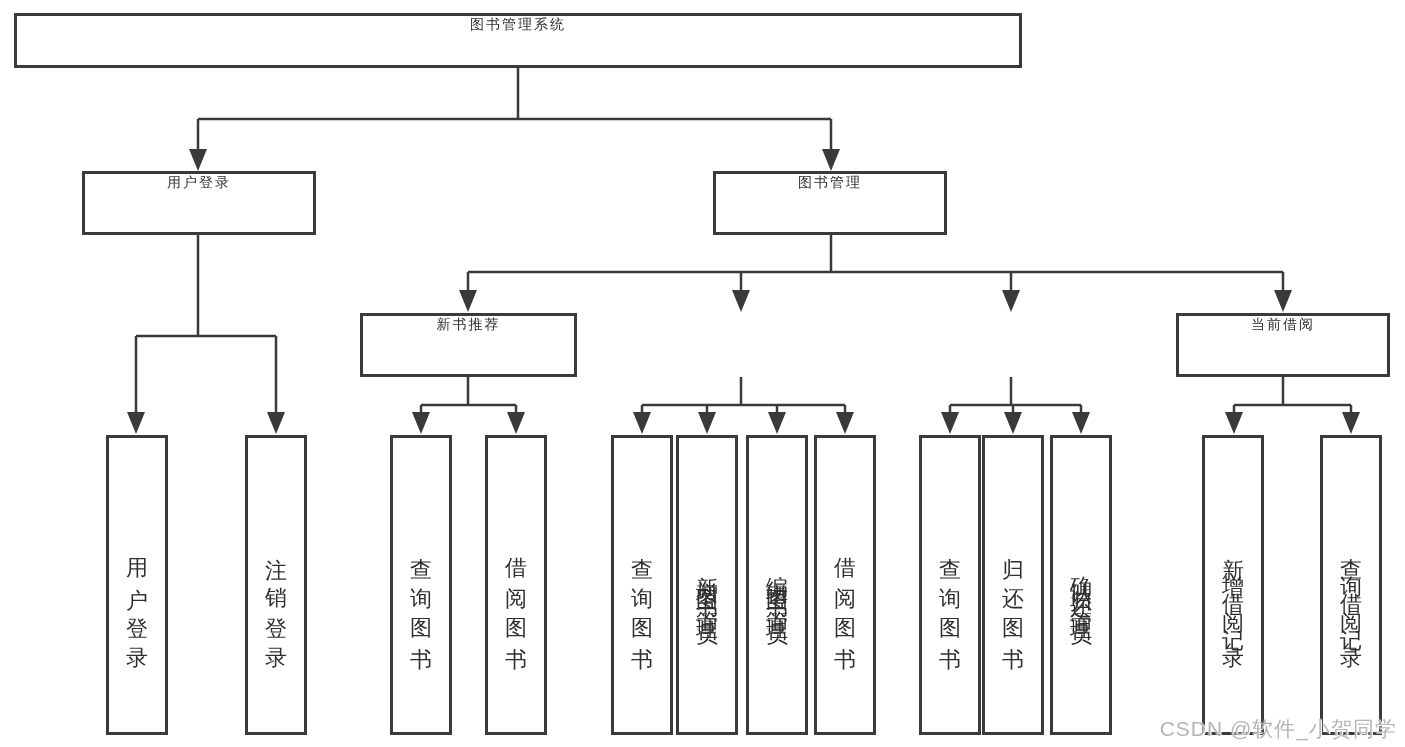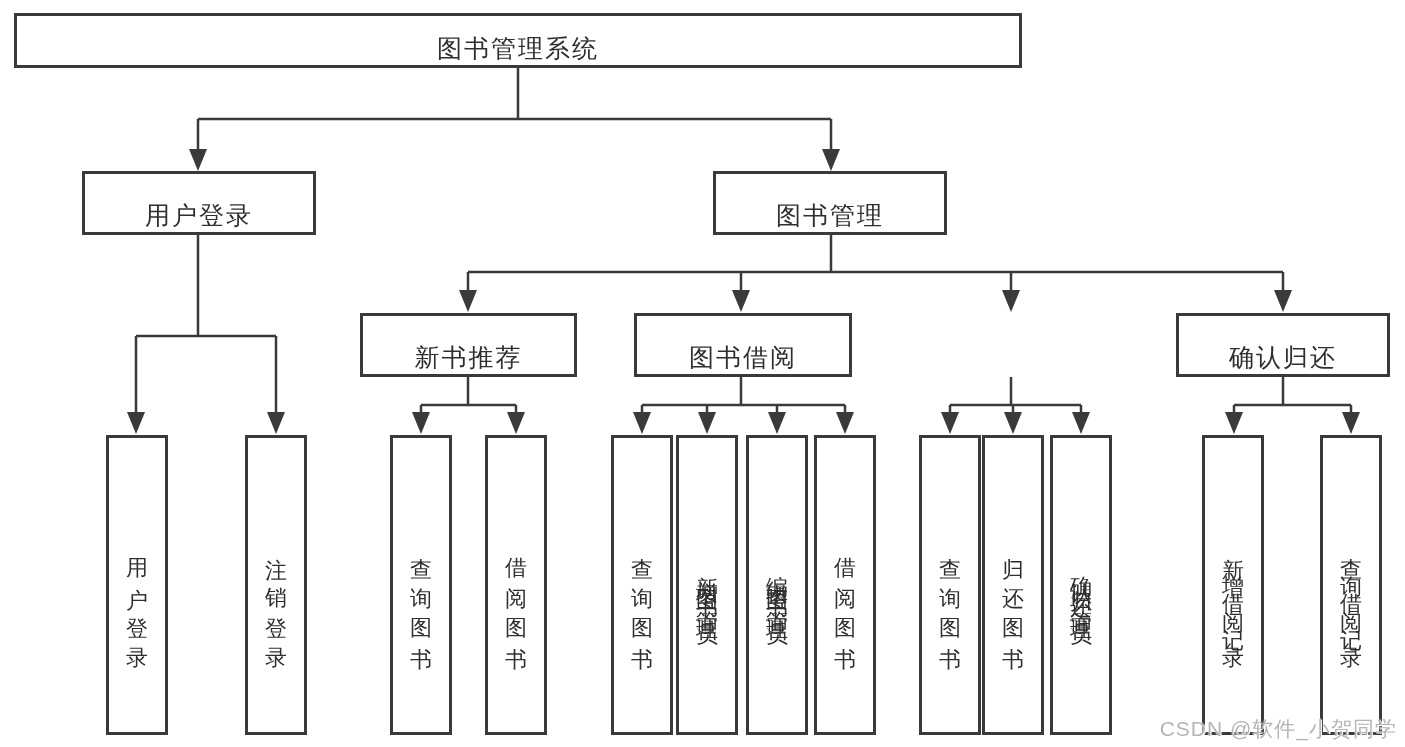--- a/index.html
+++ b/index.html
@@ -15,22 +15,22 @@
     background:var(--background);
     font-family:"Liberation Sans","DejaVu Sans",sans-serif;
     overflow:hidden;
   }
   #connectors{position:absolute;left:0;top:0;z-index:0;}
   .hbox{
     position:absolute;
     box-sizing:border-box;
     background:#fff;
     border:3px solid var(--line);
-    display:flex;align-items:flex-end;justify-content:center;
-    font-size:25px;letter-spacing:2px;color:var(--text);
+    display:flex;align-items:flex-start;justify-content:center;
+    font-size:14px;letter-spacing:2px;color:var(--text);
     z-index:1;
   }
   .vbox{
     position:absolute;
     box-sizing:border-box;
     top:435px;height:300px;width:62px;
     background:#fff;
     border:3px solid var(--line);
     display:flex;align-items:center;justify-content:center;
     color:var(--text);
@@ -111,25 +111,22 @@
   <div class="hbox" style="left:82px;top:171px;width:234px;height:64px;">
     <span>用户登录</span>
   </div>
   <div class="hbox" style="left:360px;top:313px;width:217px;height:64px;">
     <span>新书推荐</span>
   </div>
 
   <div class="hbox" style="left:713px;top:171px;width:234px;height:64px;">
     <span>图书管理</span>
   </div>
-  <div class="hbox" style="left:634px;top:313px;width:218px;height:64px;">
-    <span>图书借阅</span>
-  </div>
   <div class="hbox" style="left:1176px;top:313px;width:214px;height:64px;">
-    <span>确认归还</span>
+    <span>当前借阅</span>
   </div>
 
   <div class="vbox short" style="left:106px;">
     <span>用户登录</span>
   </div>
   <div class="vbox short" style="left:245px;">
     <span>注销登录</span>
   </div>
   <div class="vbox short" style="left:390px;">
     <span>查询图书</span>

